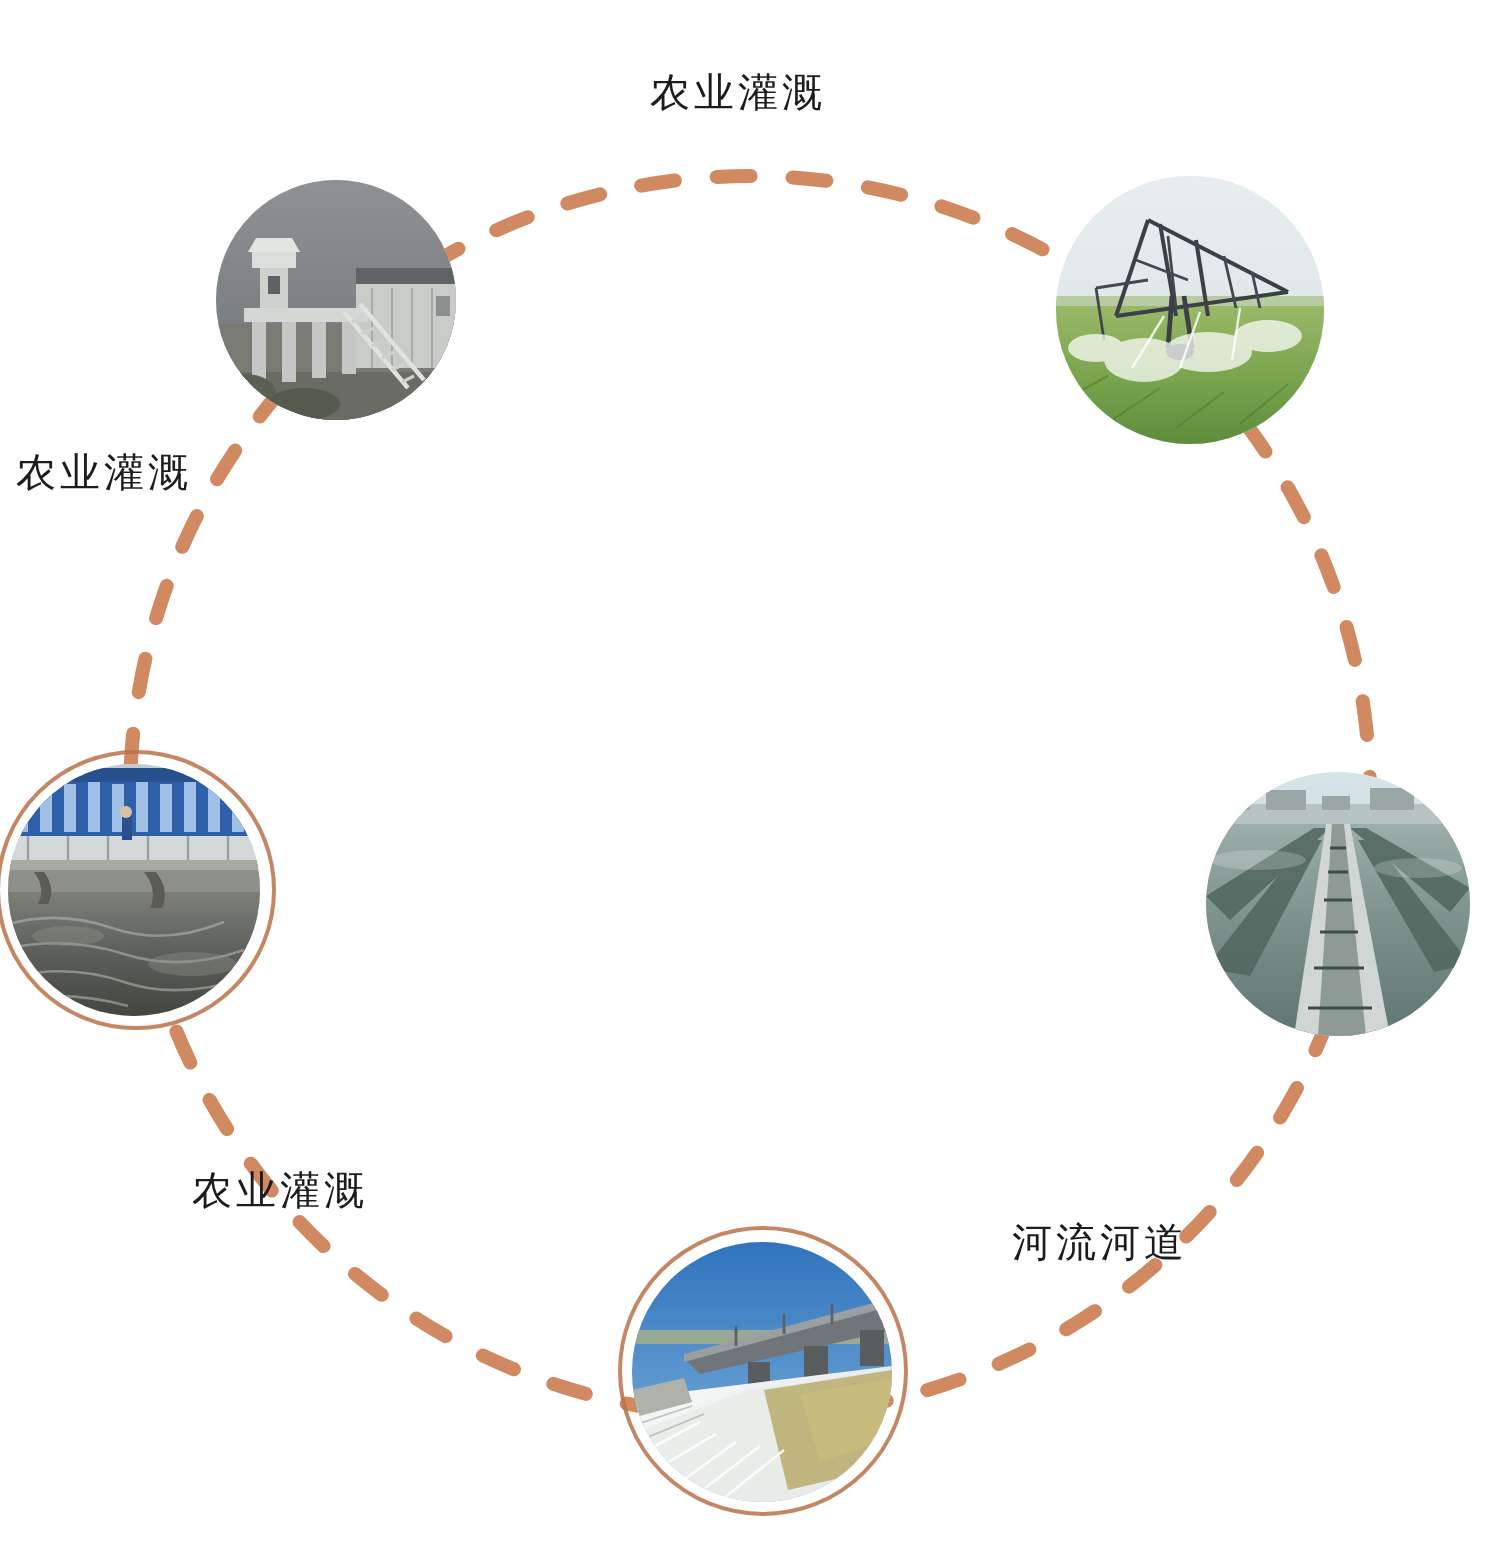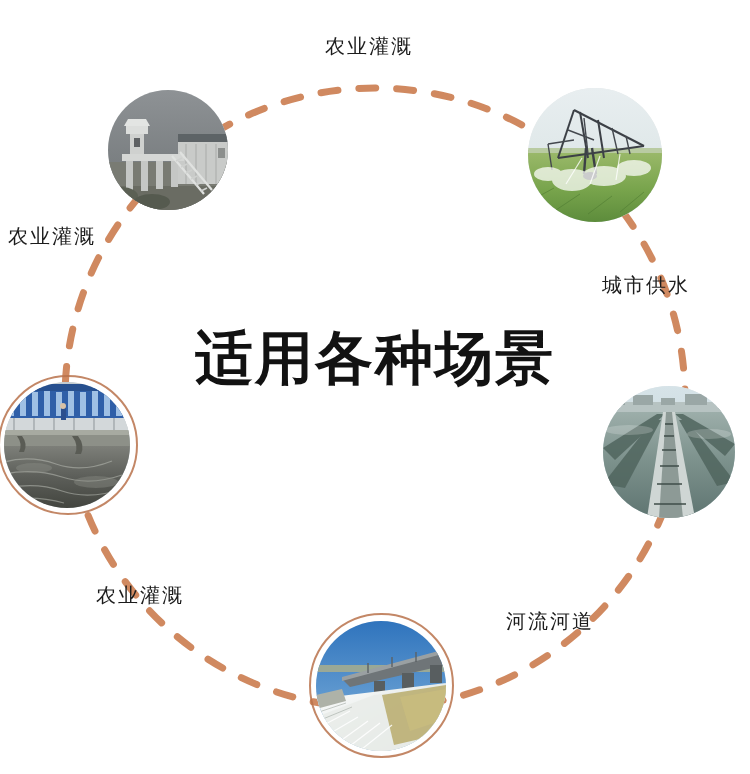--- a/index.html
+++ b/index.html
@@ -243,21 +243,20 @@
         <line x1="54" y1="98" x2="79" y2="98"></line>
         <line x1="51" y1="118" x2="83" y2="118"></line>
       </g>
 
       <g fill="#ffffff" opacity="0.2">
         <ellipse cx="26" cy="44" rx="24" ry="5"></ellipse>
         <ellipse cx="106" cy="48" rx="22" ry="5"></ellipse>
       </g>
     </svg>
   </div>
-  <div class="label" id="label-citywater" style="left:602px; top:268px;">城市供水</div>
 
   <div class="ring" id="ring-river"></div>
   <div class="photo" id="photo-river">
     <svg viewBox="0 0 130 130" xmlns="http://www.w3.org/2000/svg" preserveAspectRatio="xMidYMid slice">
       <defs>
         <linearGradient id="gRvSky" x1="0" y1="0" x2="0" y2="1">
           <stop offset="0%" stop-color="#2f74bd"></stop>
           <stop offset="100%" stop-color="#84b4dd"></stop>
         </linearGradient>
         <linearGradient id="gRvFoam" x1="0" y1="0" x2="1" y2="1">
@@ -363,15 +362,14 @@
         <path d="M0 118 q32 -5 60 3" fill="none"></path>
       </g>
       <g fill="#8e9189" opacity="0.4">
         <ellipse cx="30" cy="86" rx="18" ry="5"></ellipse>
         <ellipse cx="92" cy="100" rx="22" ry="6"></ellipse>
       </g>
     </svg>
   </div>
   <div class="label" id="label-sewage" style="left:96px; top:578px;">农业灌溉</div>
 
-  <div class="center-title">适用各种场景</div>
 
 </div>
 
 </body></html>

